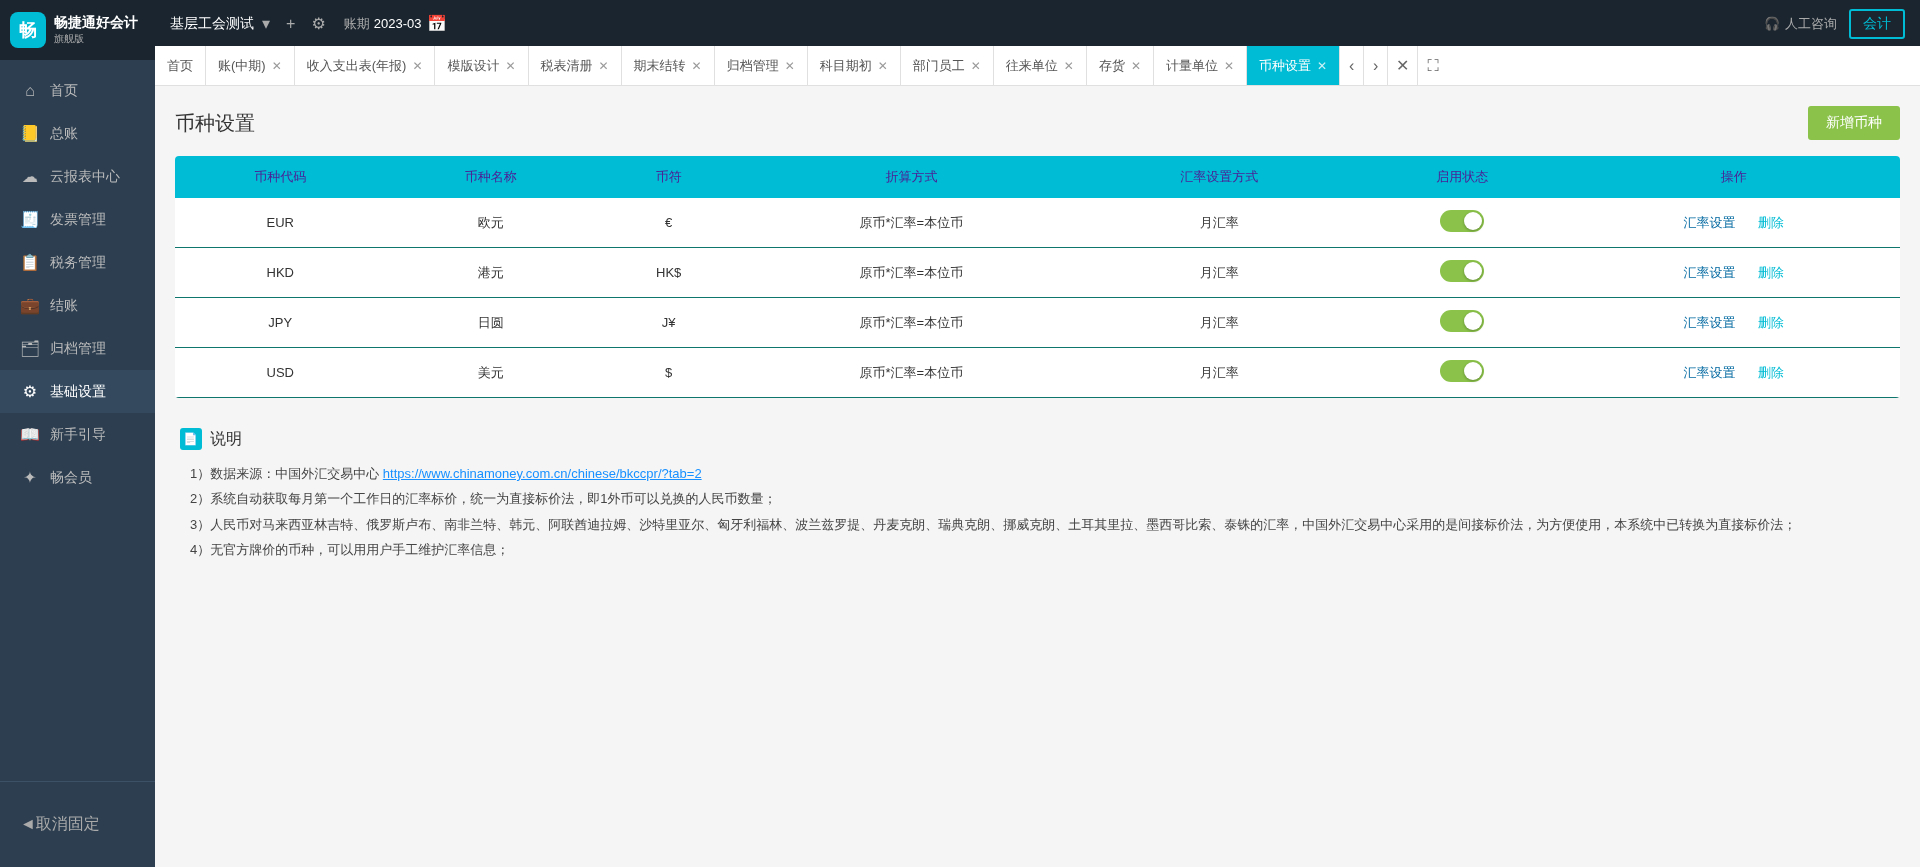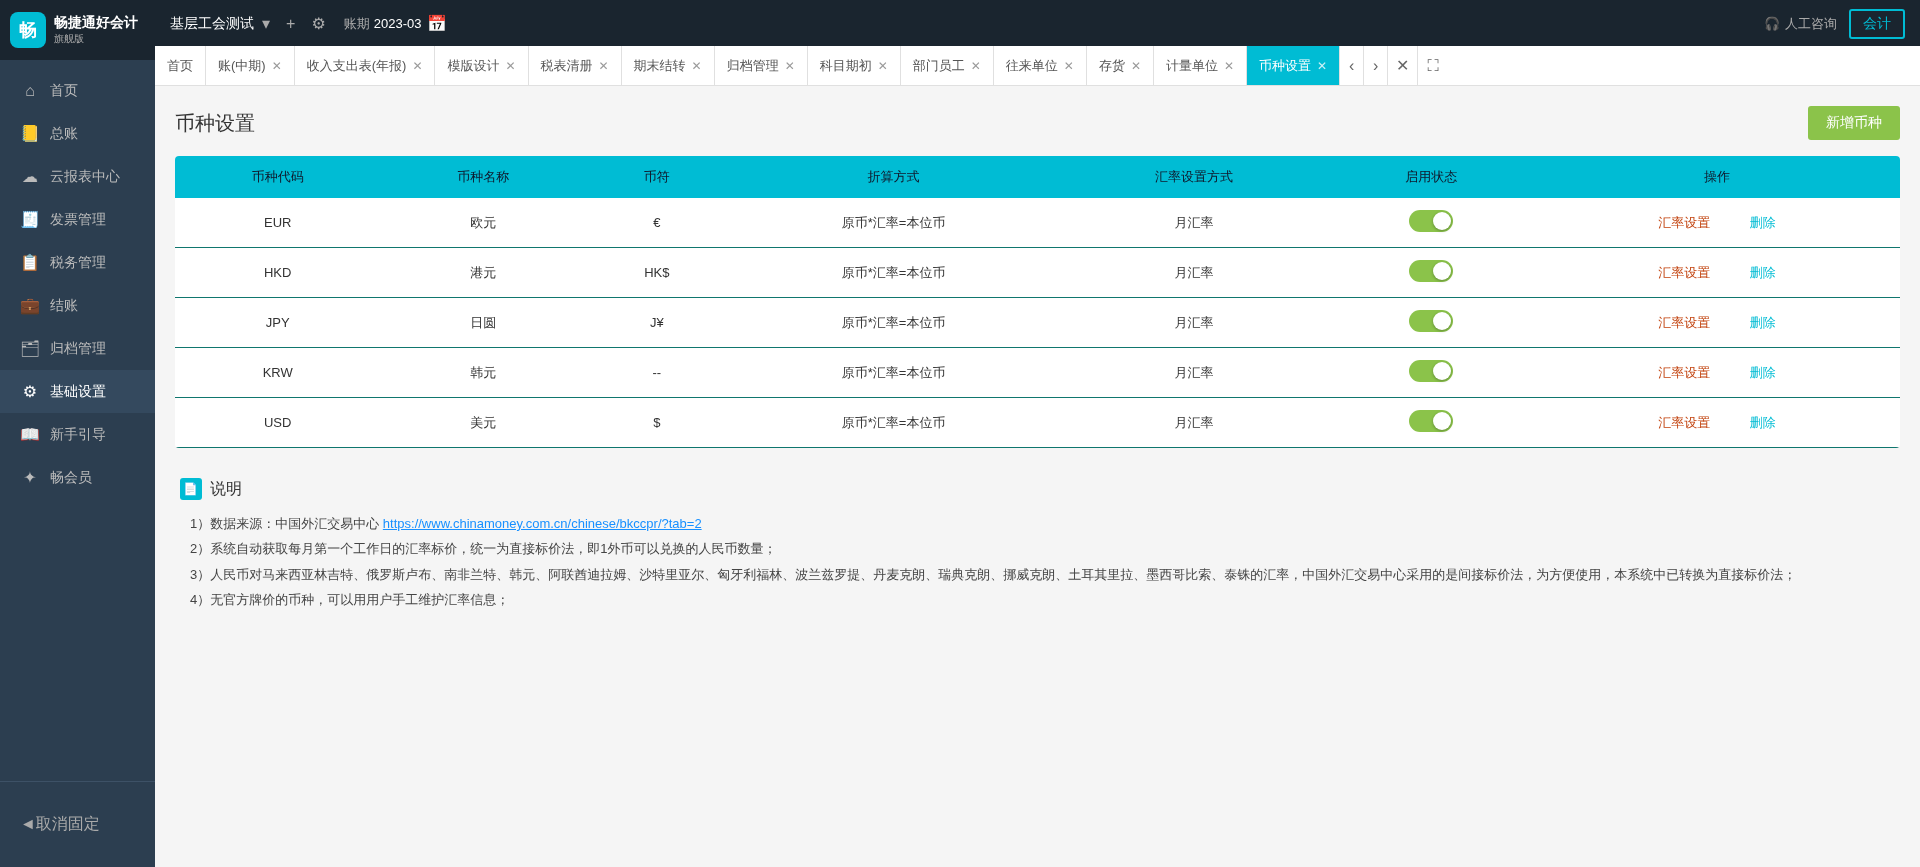--- a/index.html
+++ b/index.html
@@ -99,33 +99,33 @@
 
     
     .data-table {
       width: 100%; border-collapse: collapse; background: white;
       border-radius: 4px; overflow: hidden;
     }
     .data-table thead tr {
       background: #00bcd4;
     }
     .data-table thead th {
-      color: #0f172a; font-size: 13px; font-weight: 500;
+      color: #4c1d95; font-size: 13px; font-weight: 500;
       padding: 12px 16px; text-align: center;
     }
     .data-table tbody tr {
       border-bottom: 1px solid #0f766e;
     }
     .data-table tbody td {
       padding: 12px 16px; text-align: center; font-size: 13px; color: #333;
     }
     .action-link {
-      color: #c2410c; cursor: pointer; font-size: 13px; text-decoration: none;
-    }
-    .action-delete { color: #00bcd4; cursor: pointer; font-size: 13px; margin-left: 36px; }
+      color: #0369a1; cursor: pointer; font-size: 13px; text-decoration: none;
+    }
+    .action-delete { color: #00bcd4; cursor: pointer; font-size: 13px; margin-left: 19px; }
 
     
     .toggle-switch {
       width: 44px; height: 22px; border-radius: 11px; background: #8bc34a;
       position: relative; cursor: pointer; display: inline-block;
     }
     .toggle-knob {
       width: 18px; height: 18px; border-radius: 50%; background: white;
       position: absolute; top: 2px; right: 2px;
       box-shadow: 0 1px 3px rgba(0,0,0,0.3);
@@ -333,32 +333,20 @@
           <td>J¥</td>
           <td>原币*汇率=本位币</td>
           <td>月汇率</td>
           <td><div class="toggle-switch"><div class="toggle-knob"></div></div></td>
           <td>
     <span class="action-link">汇率设置</span>
     <span class="action-delete">删除</span>
   </td>
         </tr>
         <tr>
-          <td>KRW</td>
-          <td>韩元</td>
-          <td>--</td>
-          <td>原币*汇率=本位币</td>
-          <td>月汇率</td>
-          <td><div class="toggle-switch"><div class="toggle-knob"></div></div></td>
-          <td>
-    <span class="action-link">汇率设置</span>
-    <span class="action-delete">删除</span>
-  </td>
-        </tr>
-        <tr>
           <td>USD</td>
           <td>美元</td>
           <td>$</td>
           <td>原币*汇率=本位币</td>
           <td>月汇率</td>
           <td><div class="toggle-switch"><div class="toggle-knob"></div></div></td>
           <td>
     <span class="action-link">汇率设置</span>
     <span class="action-delete">删除</span>
   </td>

